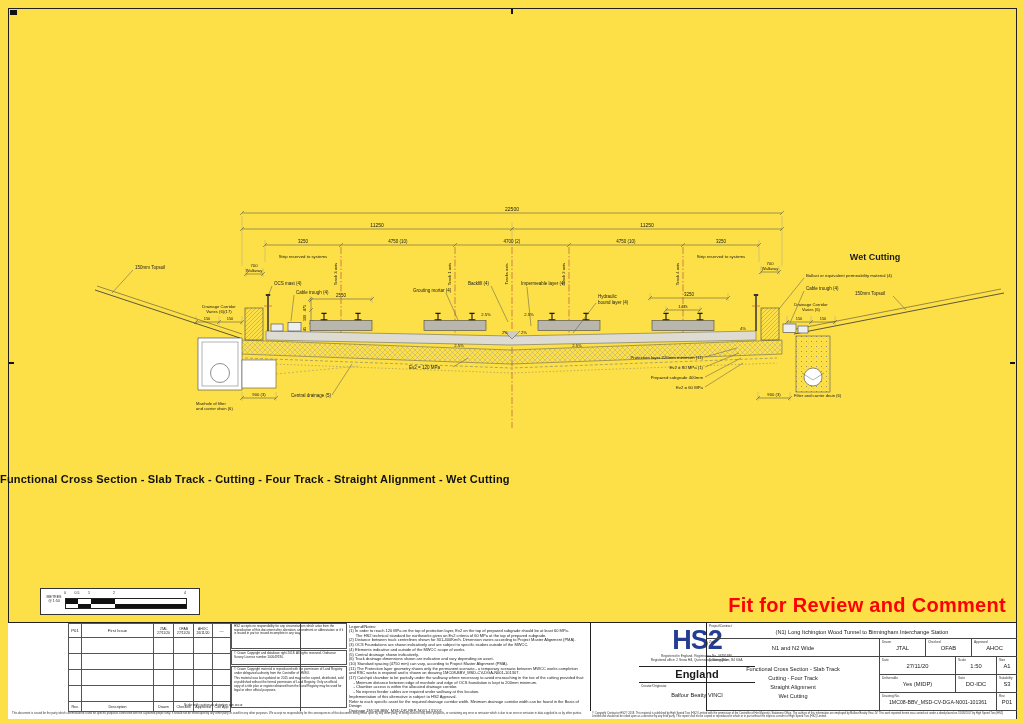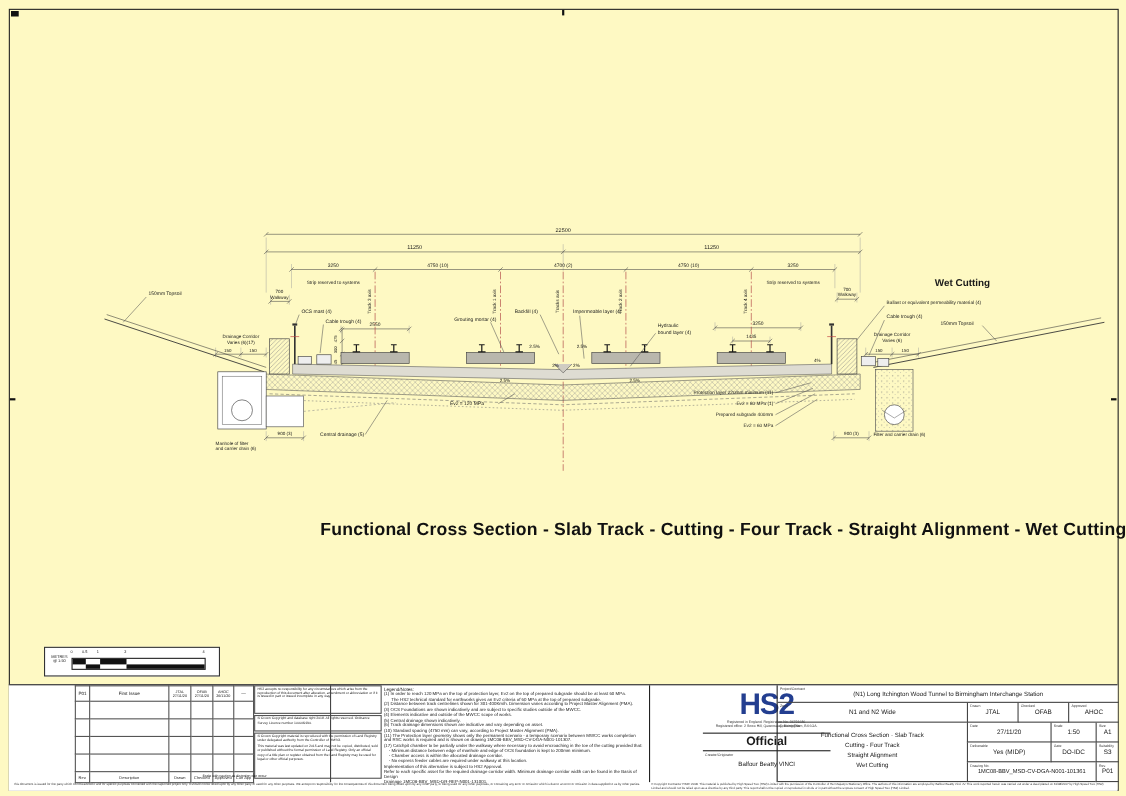--- a/index.html
+++ b/index.html
@@ -1,21 +1,21 @@
 <!DOCTYPE html>
 <html><head>
 <meta charset="utf-8">
 <style>
   html,body{margin:0;padding:0;background:#e8e8e8;}
-  .sheet{position:relative;width:1024px;height:724px;background:#fef9c3;
+  .sheet{position:relative;width:1024px;height:724px;background:#fde047;
          font-family:"Liberation Sans",sans-serif;color:#1a1a1a;overflow:hidden;}
   .frame{position:absolute;left:8px;top:8px;width:1007px;height:709px;border:1px solid #222;}
   svg text{font-family:"Liberation Sans",sans-serif;fill:#1a1a1a;}
-  .caption{position:absolute;top:473px;left:0;width:1024px;text-align:right;
-           font-size:16px;font-weight:600;letter-spacing:.2px;color:#111;}
+  .caption{position:absolute;top:473px;left:0;width:1024px;text-align:left;
+           font-size:11px;font-weight:600;letter-spacing:.2px;color:#111;}
   .stamp{position:absolute;top:594px;right:18px;font-size:20px;font-weight:bold;
          color:#ff0000;letter-spacing:.3px;}
   
   .scalebar{position:absolute;left:40px;top:588px;width:158px;height:25px;border:1px solid #333;background:#fff;}
   .scalebar .unit{position:absolute;left:3px;top:6px;width:20px;font-size:3.6px;line-height:4.4px;text-align:center;}
   .sb-tick{position:absolute;top:2px;font-size:3.5px;transform:translateX(-50%);}
   .sb-outline{position:absolute;left:24px;top:9px;width:120px;height:9px;border:0.5px solid #222;}
   .sb-seg{position:absolute;background:#111;}
   
   .tb{position:absolute;left:8px;top:622px;width:1008px;height:96px;border-top:1px solid #222;background:#fff;font-size:4px;}
@@ -281,20 +281,21 @@
     <span class="sb-tick" style="left:73px">2</span>
     <span class="sb-tick" style="left:144px">4</span>
     <div class="sb-outline">
       <div class="sb-seg" style="left:0;top:0;width:12px;height:4.5px;"></div>
       <div class="sb-seg" style="left:24.5px;top:0;width:24.5px;height:4.5px;"></div>
       <div class="sb-seg" style="left:12px;top:4.5px;width:12.5px;height:4.5px;"></div>
       <div class="sb-seg" style="left:49px;top:4.5px;width:71px;height:4.5px;"></div>
     </div>
   </div>
 
+  <div class="stamp">Fit for Review and Comment</div>
 
   <div class="tb">
 
     <div class="col revwrap">
       <table class="rev">
         <colgroup>
             <col style="width:13px">
             <col style="width:72px">
             <col style="width:20px">
             <col style="width:20px">
@@ -385,21 +386,21 @@
       <div class="ln">    - No express feeder cables are required under walkway at this location.</div>
       <div class="ln">Implementation of this alternative is subject to HS2 Approval.</div>
       <div class="ln">Refer to each specific asset for the required drainage corridor width. Minimum drainage corridor width can be found in the Basis of Design</div>
       <div class="ln">Drainage 1MC08-BBV_MSD-DR-REP-N001-131001.</div>
     </div>
 
     <div class="col hs2col">
       <div class="hs2logo">HS2</div>
       <div class="reg">Registered in England. Registration No. 06791686.</div>
       <div class="reg">Registered office: 2 Snow Hill, Queensway, Birmingham, B4 6GA.</div>
-      <div class="official">Official</div>
+      <div class="official">England</div>
       <div class="creator">
         <span class="cell-lab">Creator/Originator</span>
         <div class="val">Balfour Beatty VINCI</div>
       </div>
     </div>
 
     <div class="col proj">
       <div class="pcell" style="left:0;top:0;width:310px;height:16px;border-left:none;">
         <span class="cell-lab">Project/Contract</span>
         <div class="val big">(N1) Long Itchington Wood Tunnel to Birmingham Interchange Station</div>

